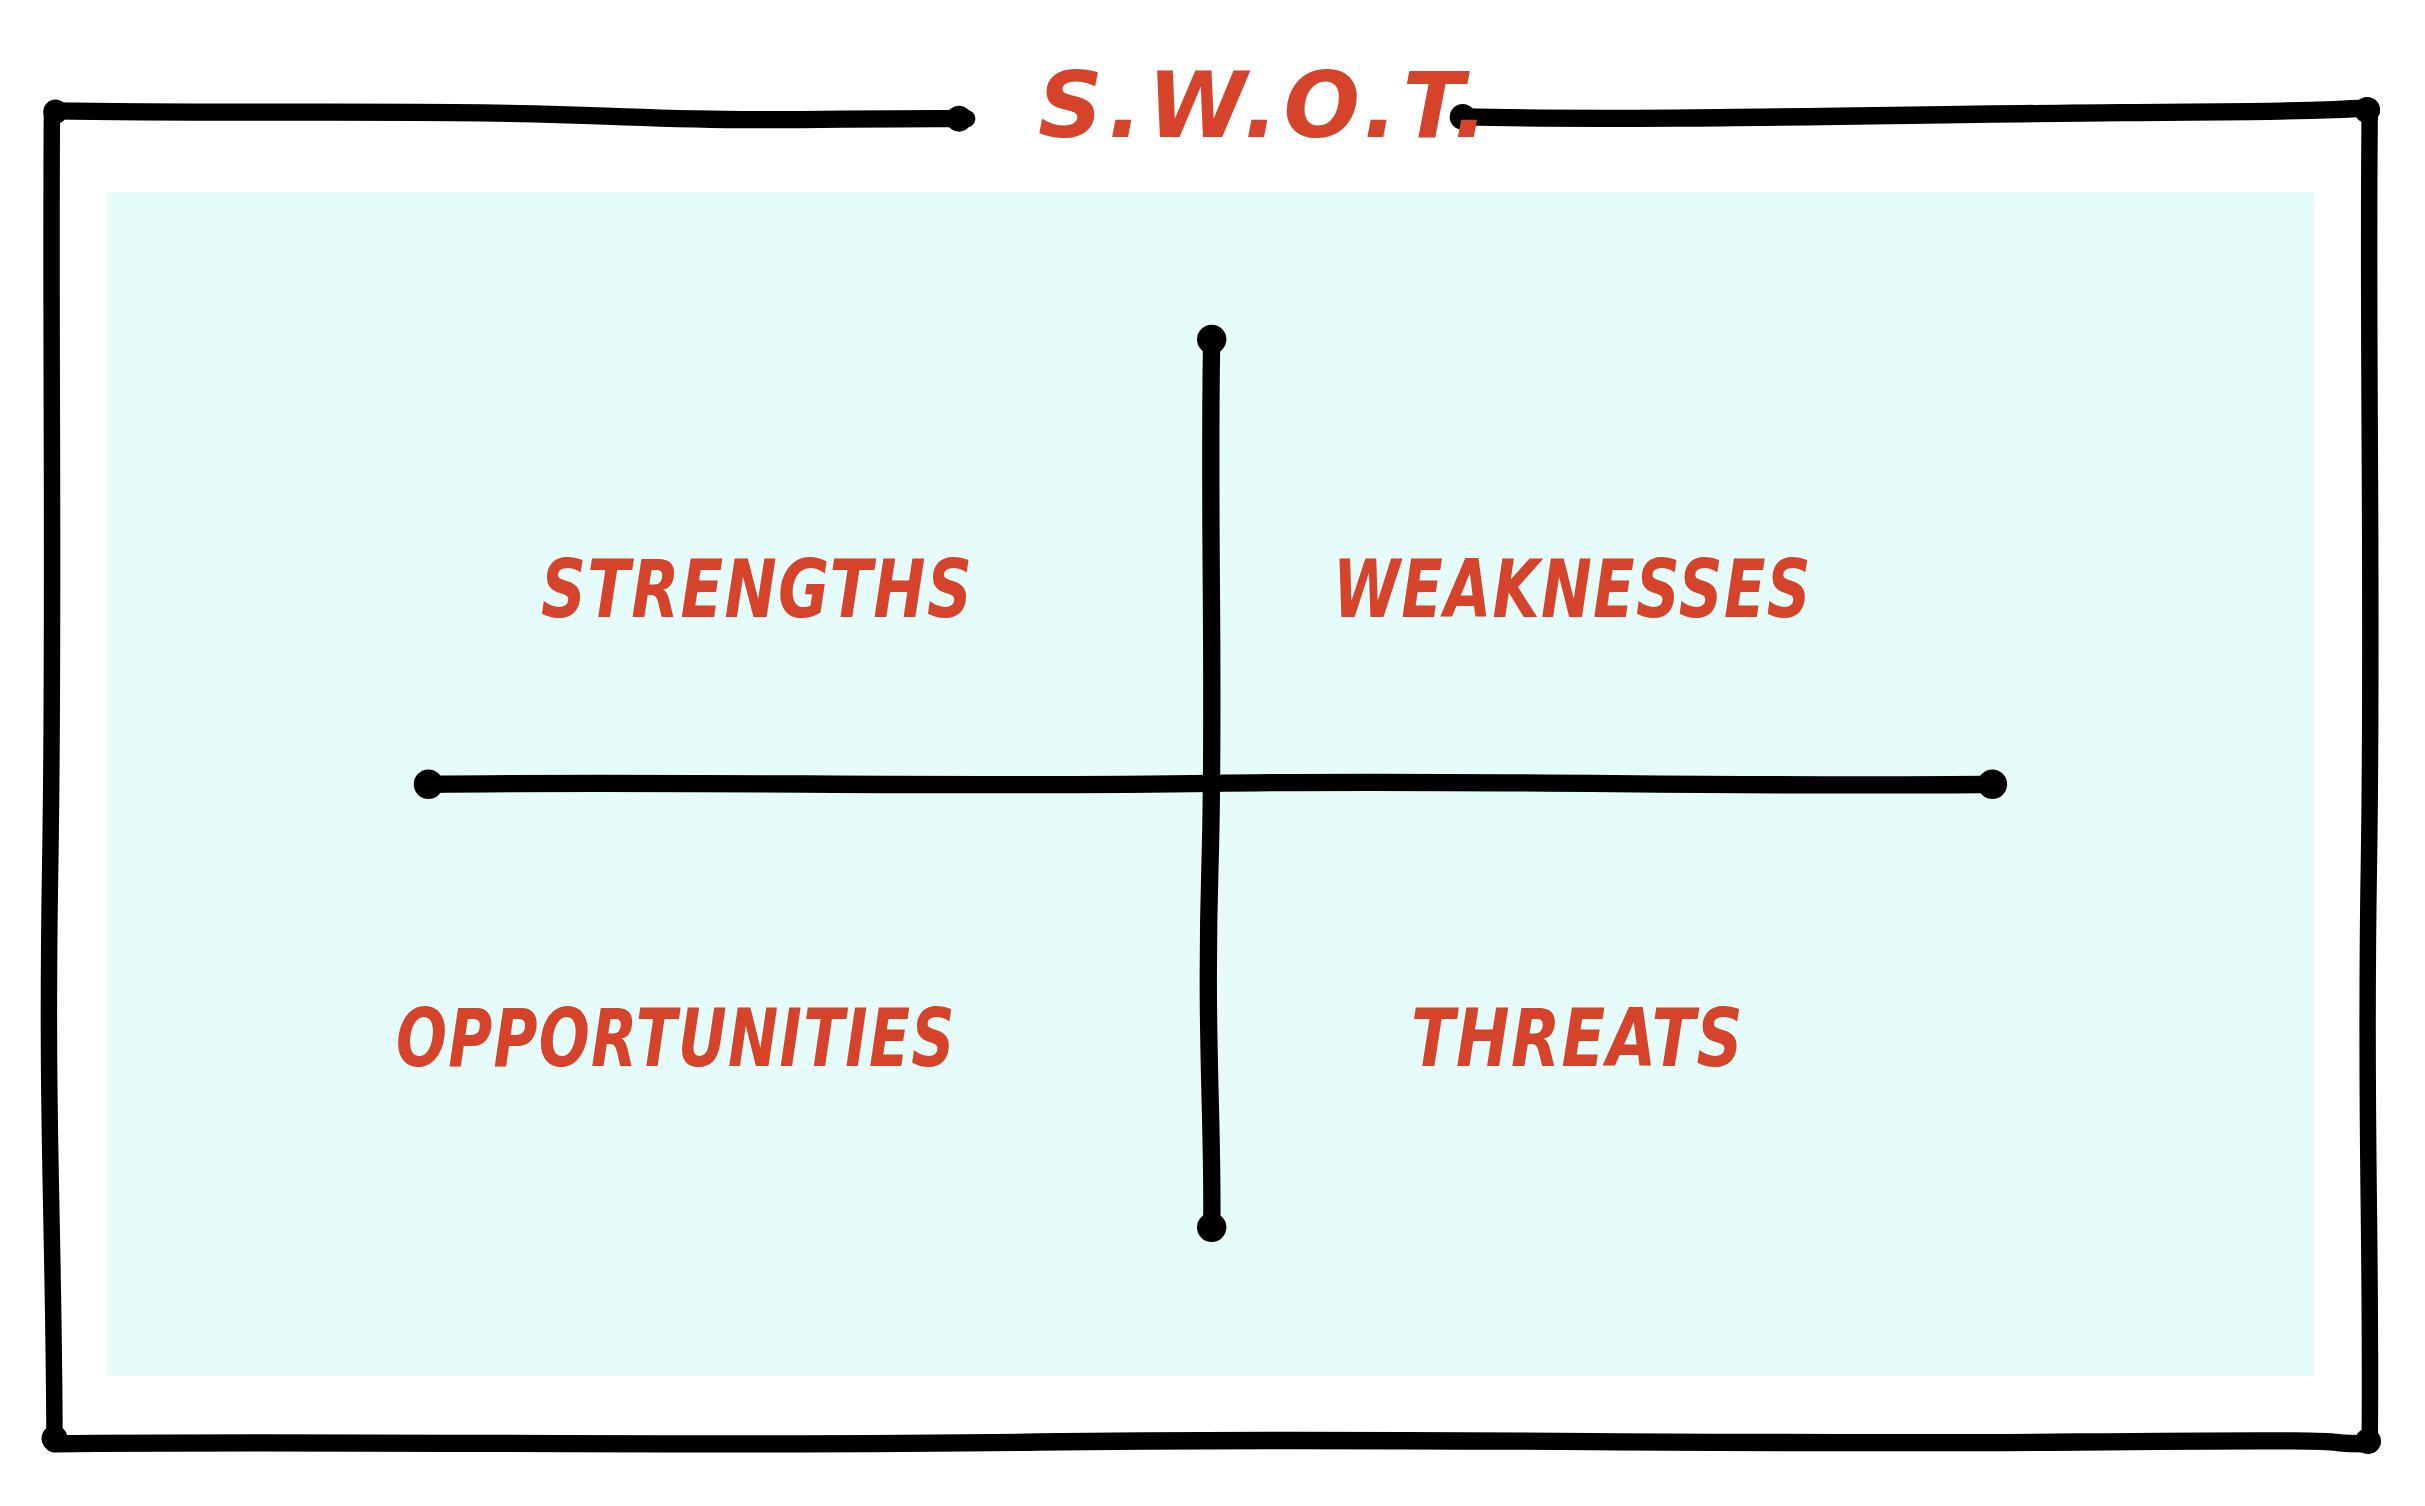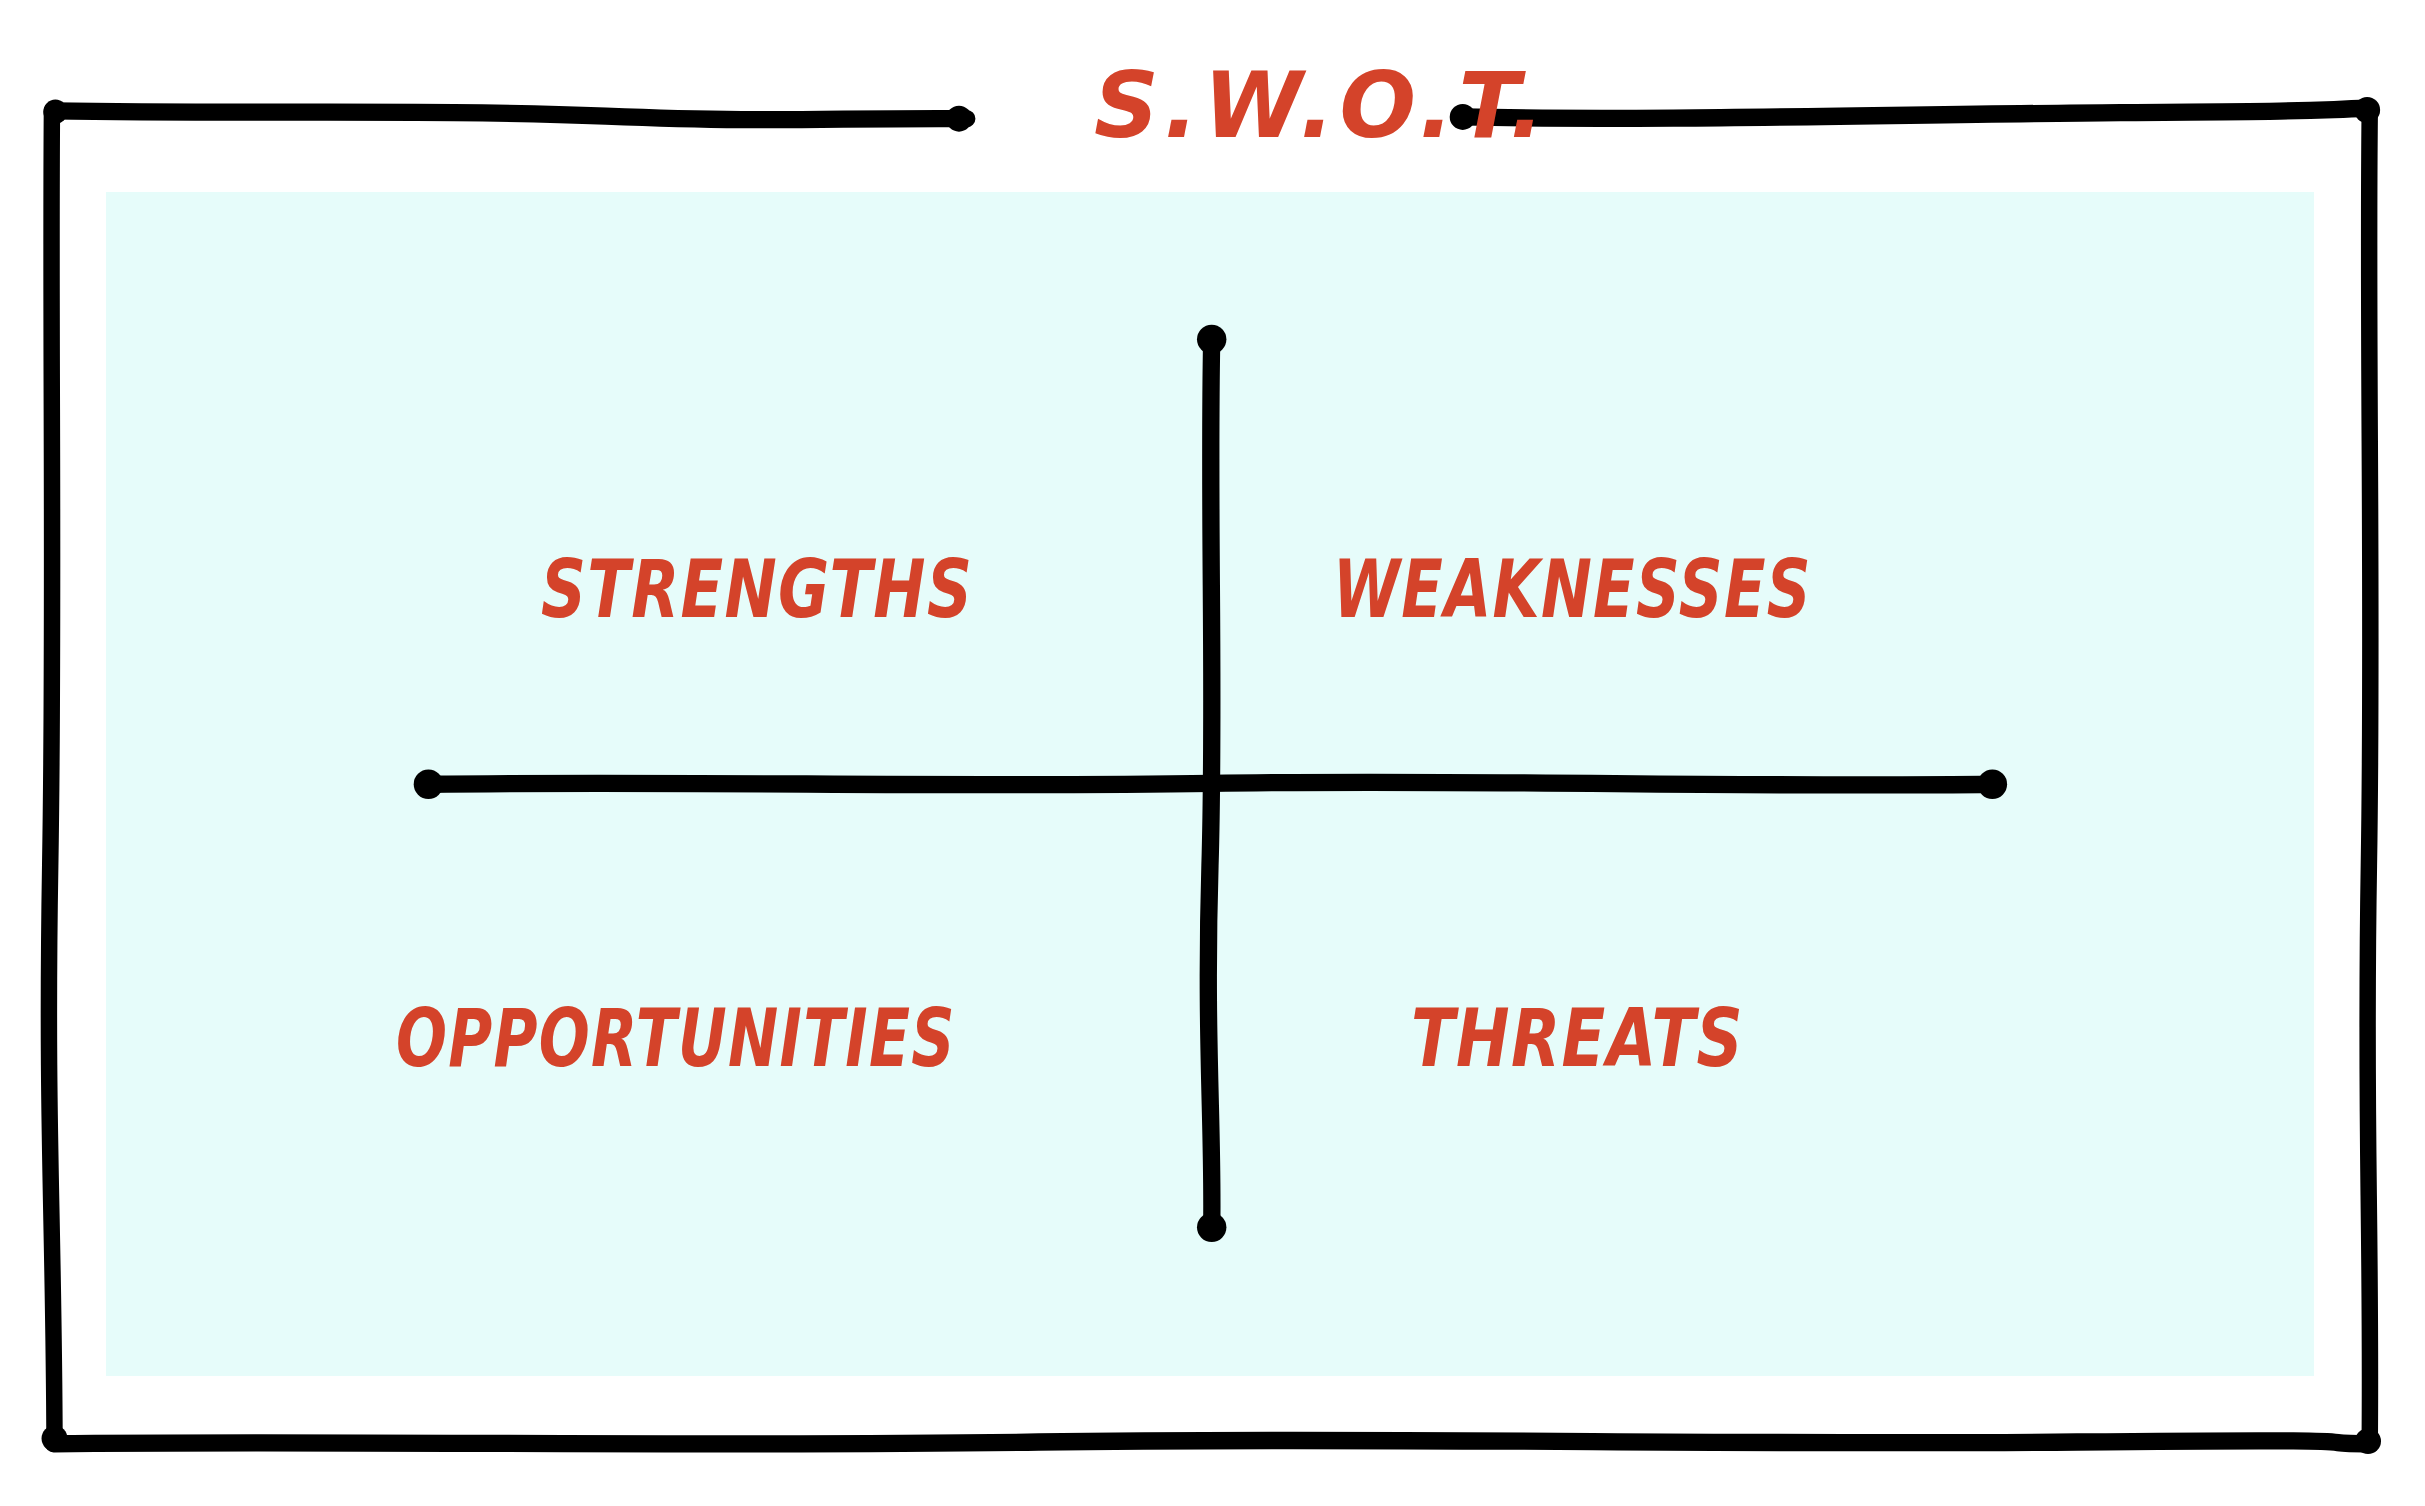--- a/index.html
+++ b/index.html
@@ -39,21 +39,21 @@
       color: #D4432A;
       font-family: "DejaVu Sans", sans-serif;
       font-weight: bold;
       font-style: italic;
       white-space: nowrap;
       line-height: 1;
       letter-spacing: 1.7px;
       transform-origin: left top;
     }
     .title {
-      left: 1094px;
+      left: 1038px;
       top: 61px;
       font-size: 90px;
       letter-spacing: 5.2px;
     }
     .q-strengths {
       left: 541px;
       top: 550px;
       font-size: 80px;
       transform: scaleX(0.78);
     }

